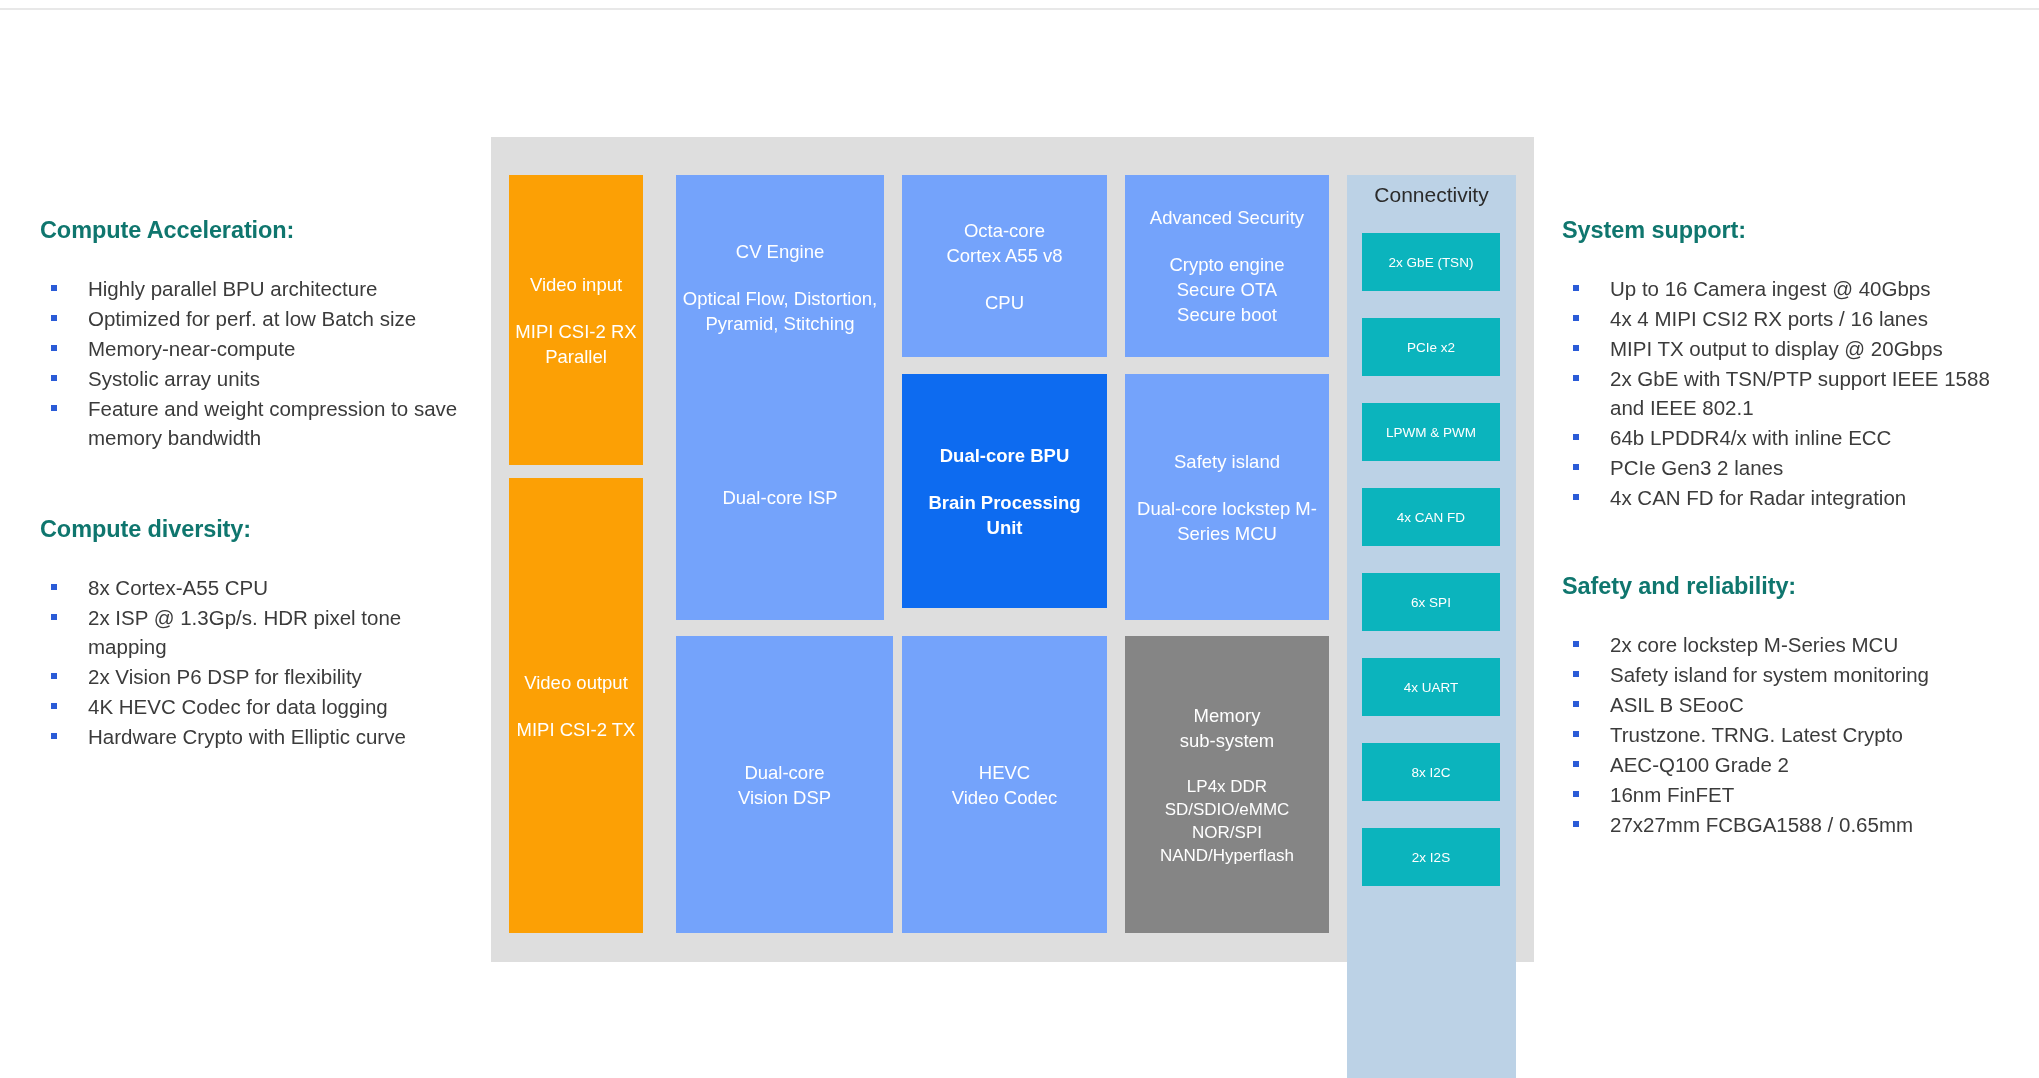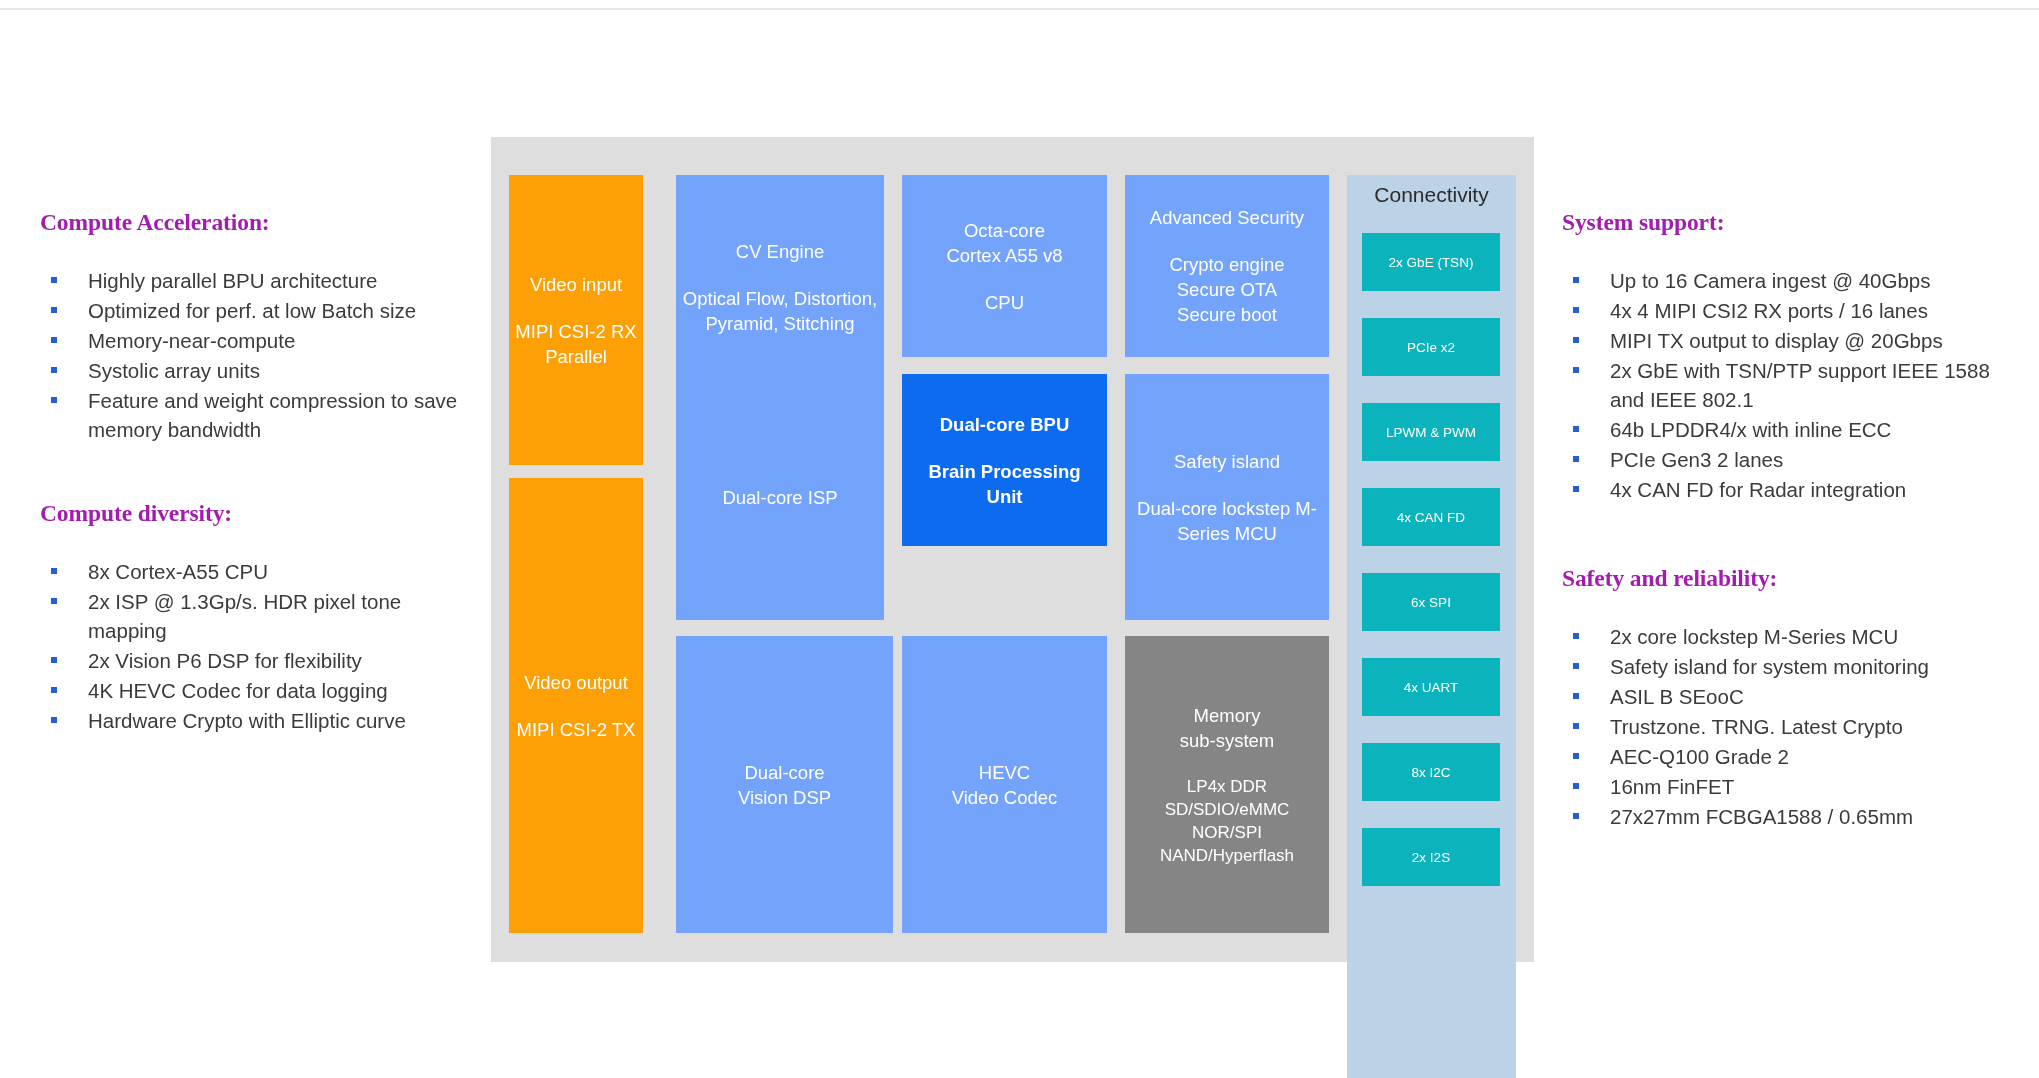--- a/index.html
+++ b/index.html
@@ -27,25 +27,24 @@
   .text-col {
     position: absolute;
     width: 440px;
   }
   .col-left  { left: 40px;  top: 208px; }
   .col-right { left: 1562px; top: 208px; }
 
   .sec-head {
     font-size: 23.5px;
     font-weight: bold;
-    color: #a21caf;
+    color: #0f766e;
     letter-spacing: -0.1px;
-    margin: 0 0 30px 0;
+    margin: 8px 0 30px 0;
     line-height: 1.2;
-    font-family: Liberation Serif, serif;
   }
   .sec-head.spaced { margin-top: 60px; }
 
   ul.bullets {
     list-style: none;
     margin: 0;
     padding: 0;
   }
   ul.bullets li {
     position: relative;
@@ -110,21 +109,21 @@
   #video-in  { left: 0px;   top: 0px;   width: 134px; height: 290px; }
   #video-out { left: 0px;   top: 303px; width: 134px; height: 455px; }
 
   
   #cv-engine  { left: 167px; top: 0px; width: 208px; height: 225px; }
   #octa-core  { left: 393px; top: 0px; width: 205px; height: 182px; }
   #adv-sec    { left: 616px; top: 0px; width: 204px; height: 182px; }
 
   
   #isp        { left: 167px; top: 199px; width: 208px; height: 246px; }
-  #bpu        { left: 393px; top: 199px; width: 205px; height: 172px; }
+  #bpu        { left: 393px; top: 199px; width: 205px; height: 234px; }
   #safety     { left: 616px; top: 199px; width: 204px; height: 246px; }
 
   
   #vision-dsp { left: 167px; top: 461px; width: 217px; height: 297px; }
   #hevc       { left: 393px; top: 461px; width: 205px; height: 297px; }
   #memory     { left: 616px; top: 461px; width: 204px; height: 297px; }
 
   
   .conn-col {
     position: absolute;

